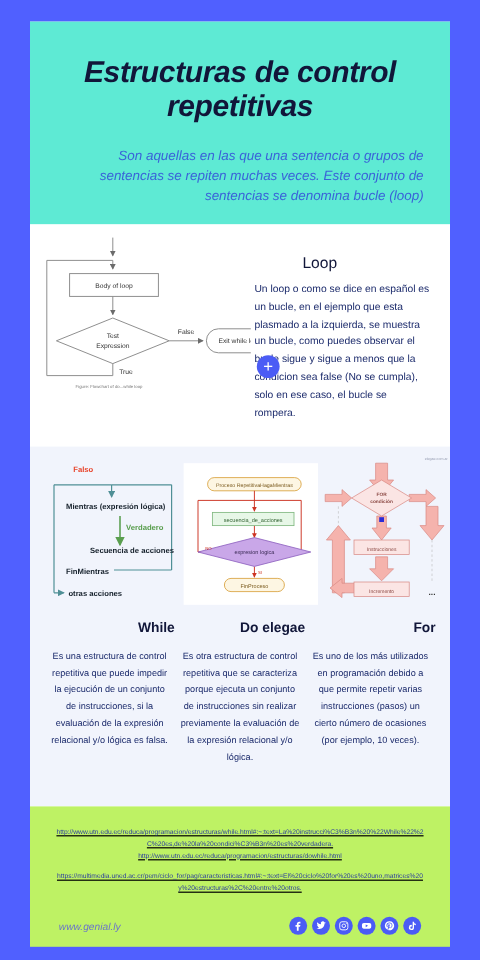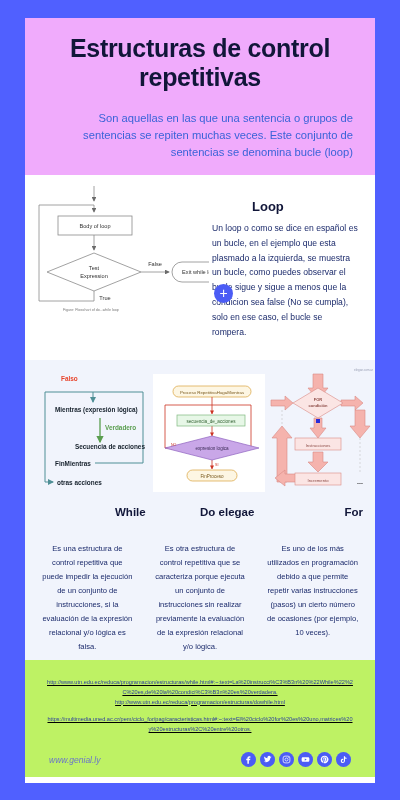--- a/index.html
+++ b/index.html
@@ -16,22 +16,23 @@
   }
   .sheet {
     position: absolute;
     left: 25px; top: 18px;
     width: 350px; height: 765px;
     background: #ffffff;
   }
 
   
   .header {
-    background: #f0abfc;
-    padding: 16px 22px 14px 22px;
+    background: #5eead4;
+    padding: 28px 22px 14px 22px;
+    font-style: italic;
   }
   .title {
     color: #111639;
     font-size: 25px;
     font-weight: bold;
     line-height: 1.14;
     text-align: center;
     letter-spacing: -0.3px;
   }
   .subtitle {
@@ -63,21 +64,21 @@
     font-family: "Liberation Sans", sans-serif;
   }
   .loop-text {
     flex: 1;
     padding: 24px 16px 0 4px;
     position: relative;
   }
   .loop-heading {
     color: #111639;
     font-size: 13px;
-    font-weight: bold;
+    font-weight: normal;
     margin-bottom: 7px;
     padding-left: 40px;
   }
   .loop-body {
     color: #1b2a6b;
     font-size: 8.6px;
     line-height: 1.72;
   }
   .plus-btn {
     position: absolute;
@@ -117,21 +118,21 @@
     padding: 0 6px;
   }
   .labels-row { margin-top: 8px; }
   .col-label {
     width: 112px;
     text-align: right;
     color: #111639;
     font-size: 11.5px;
     font-weight: bold;
   }
-  .desc-row { margin-top: 24px; gap: 12px; }
+  .desc-row { margin-top: 10px; }
   .col-desc {
     width: 112px;
     text-align: center;
     color: #1b2a6b;
     font-size: 7.6px;
     line-height: 1.85;
     padding: 0 4px;
   }
   .credit {
     position: absolute;

